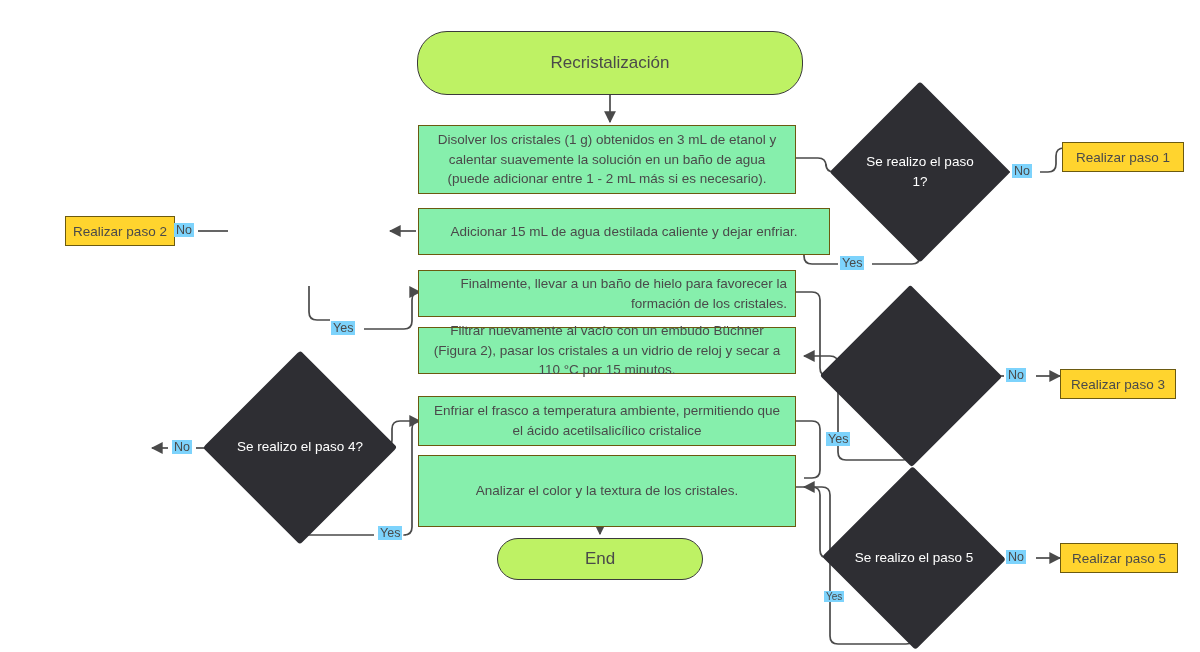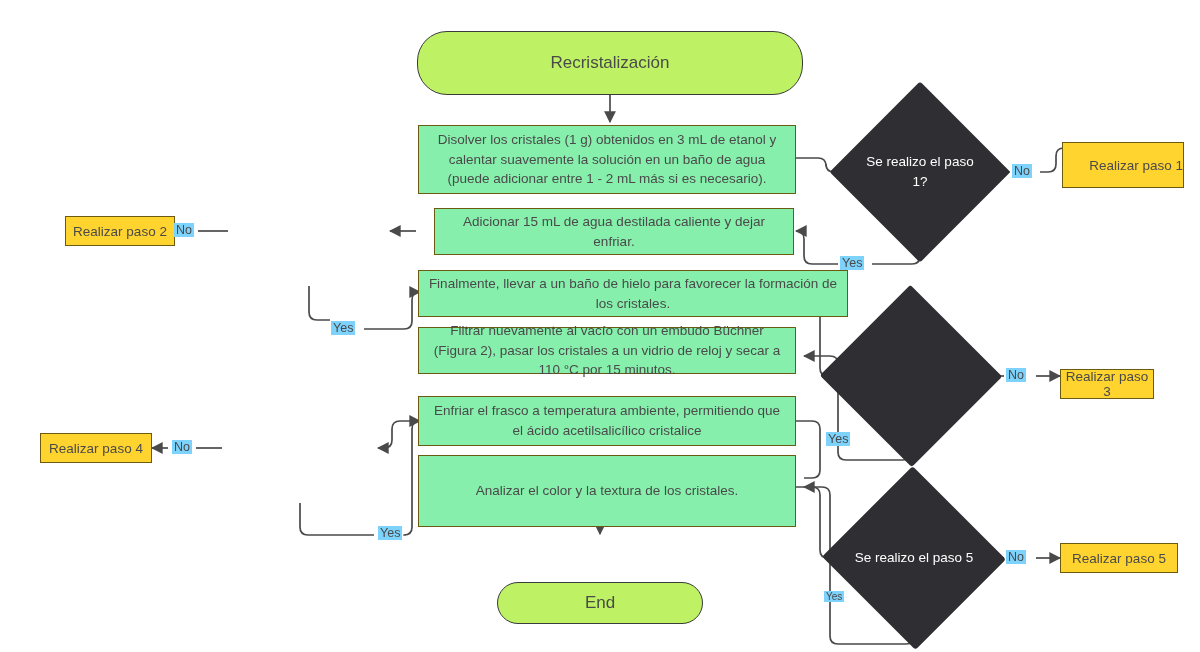--- a/index.html
+++ b/index.html
@@ -123,75 +123,76 @@
   </svg>
 
   <div class="node terminal" style="left:417px;top:31px;width:386px;height:64px;">
     <span>Recristalización</span>
   </div>
 
   <div class="node process" style="left:418px;top:125px;width:378px;height:69px;">
     <span>Disolver los cristales (1 g) obtenidos en 3 mL de etanol y calentar suavemente la solución en un baño de agua (puede adicionar entre 1 - 2 mL más si es necesario).</span>
   </div>
 
-  <div class="node process" style="left:418px;top:208px;width:360px;height:47px;margin-left:16px;">
+  <div class="node process" style="left:418px;top:208px;width:412px;height:47px;">
     <span>Adicionar 15 mL de agua destilada caliente y dejar enfriar.</span>
   </div>
 
-  <div class="node process" style="left:418px;top:270px;width:430px;height:47px;">
+  <div class="node process" style="left:418px;top:270px;width:378px;height:47px;text-align:right;">
     <span>Finalmente, llevar a un baño de hielo para favorecer la formación de los cristales.</span>
   </div>
 
   <div class="node process" style="left:418px;top:327px;width:378px;height:47px;">
     <span>Filtrar nuevamente al vacío con un embudo Büchner (Figura 2), pasar los cristales a un vidrio de reloj y secar a 110 °C por 15 minutos.</span>
   </div>
 
   <div class="node process" style="left:418px;top:396px;width:378px;height:50px;">
     <span>Enfriar el frasco a temperatura ambiente, permitiendo que el ácido acetilsalicílico cristalice</span>
   </div>
 
   <div class="node process" style="left:418px;top:455px;width:378px;height:72px;">
     <span>Analizar el color y la textura de los cristales.</span>
   </div>
 
-  <div class="node terminal" style="left:497px;top:538px;width:206px;height:42px;margin-top:44px;">
+  <div class="node terminal" style="left:497px;top:538px;width:206px;height:42px;">
     <span>End</span>
   </div>
 
   <div class="node decision" style="left:856px;top:108px;width:128px;height:128px;">
     <div class="dia"></div>
     <span class="dtext">Se realizo el paso 1?</span>
   </div>
 
 
   <div class="node decision" style="left:846px;top:312px;width:130px;height:128px;">
     <div class="dia"></div>
   </div>
 
+  <div class="node decision" style="left:222px;top:392px;width:156px;height:111px;">
+    <div class="dia" style="transform:rotate(45deg) scale(0.88,1.24);"></div>
+    <span class="dtext">Se realizo el paso 4?</span>
+  </div>
 
   <div class="node decision" style="left:848px;top:494px;width:132px;height:128px;">
     <div class="dia"></div>
     <span class="dtext">Se realizo el paso 5</span>
   </div>
 
-  <div class="node action" style="left:1062px;top:142px;width:122px;height:46px;justify-content:flex-end;">
+  <div class="node action" style="left:1062px;top:142px;width:122px;height:30px;">
     <span>Realizar paso 1</span>
   </div>
 
   <div class="node action" style="left:46px;top:216px;width:110px;height:30px;margin-left:19px;">
     <span>Realizar paso 2</span>
   </div>
 
-  <div class="node action" style="left:1060px;top:369px;width:94px;height:30px;">
+  <div class="node action" style="left:1060px;top:369px;width:116px;height:30px;">
     <span>Realizar paso 3</span>
   </div>
 
-  <div class="node action" style="left:40px;top:433px;width:112px;height:30px;">
-    <span>Realizar paso 4</span>
-  </div>
 
   <div class="node action" style="left:1060px;top:543px;width:118px;height:30px;">
     <span>Realizar paso 5</span>
   </div>
 
   <span class="edge-label" style="left:1012px;top:164px;">No</span>
   <span class="edge-label" style="left:840px;top:256px;">Yes</span>
 
   <span class="edge-label" style="left:174px;top:223px;">No</span>
   <span class="edge-label" style="left:331px;top:321px;">Yes</span>

